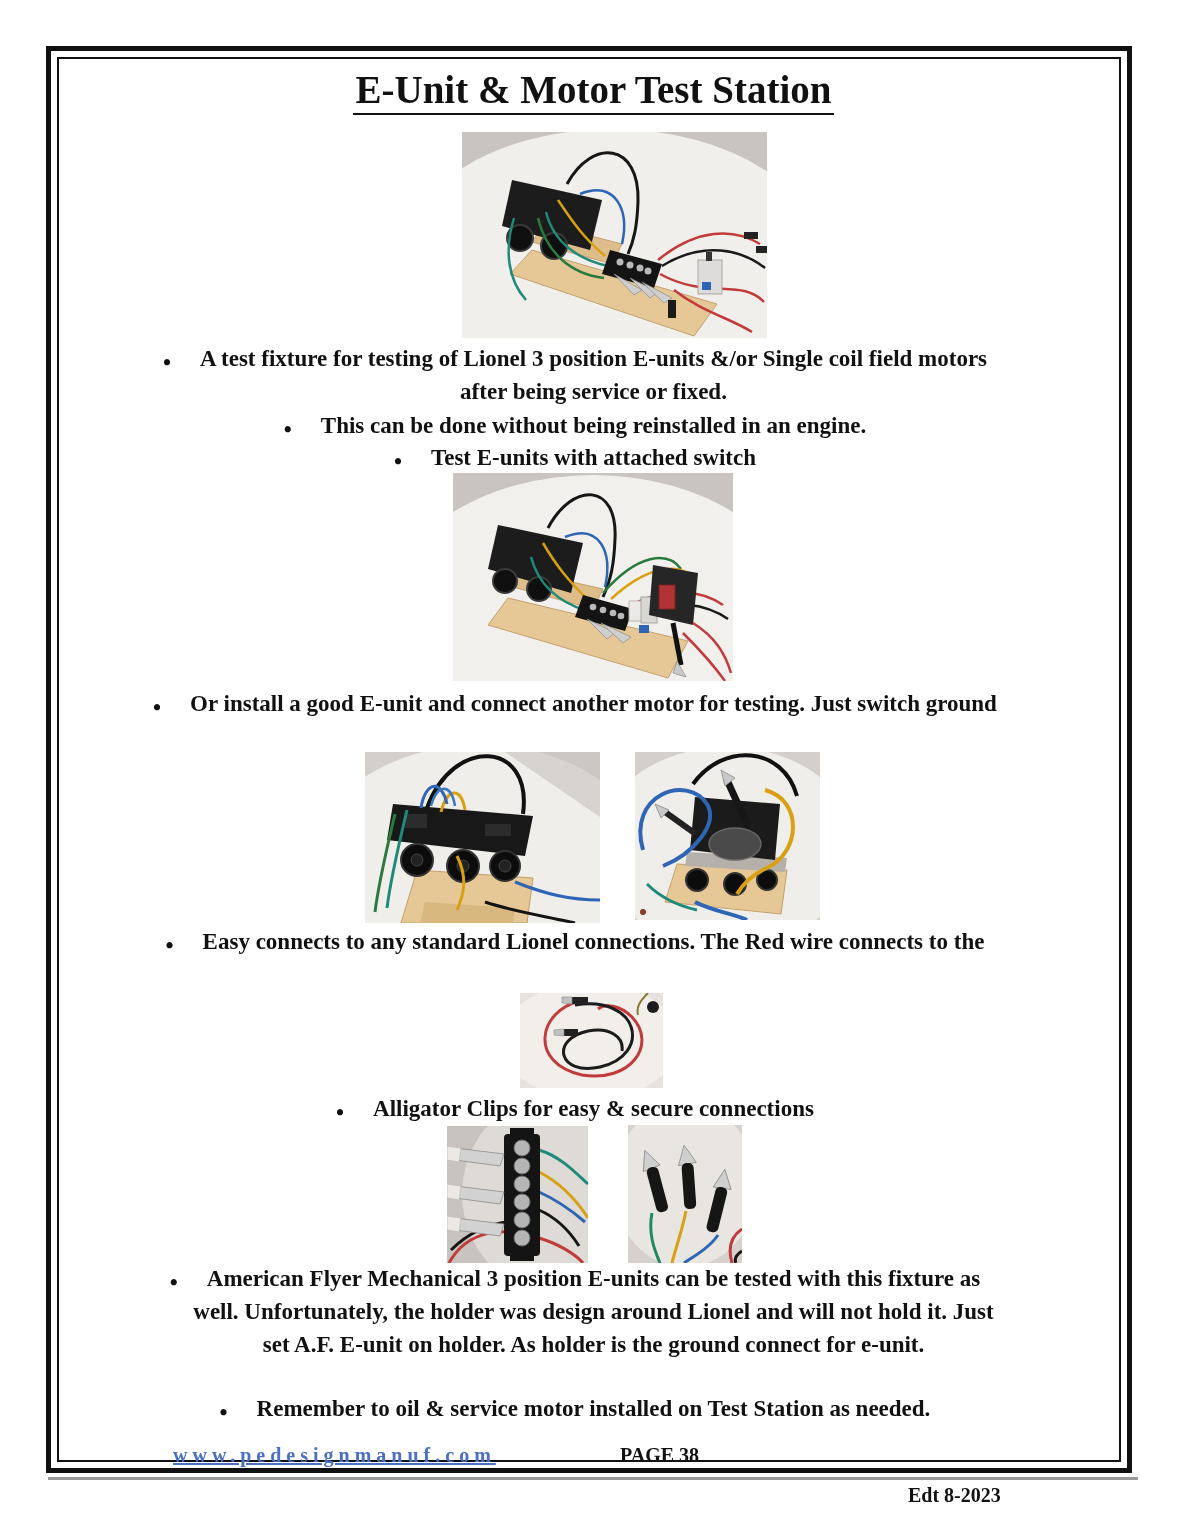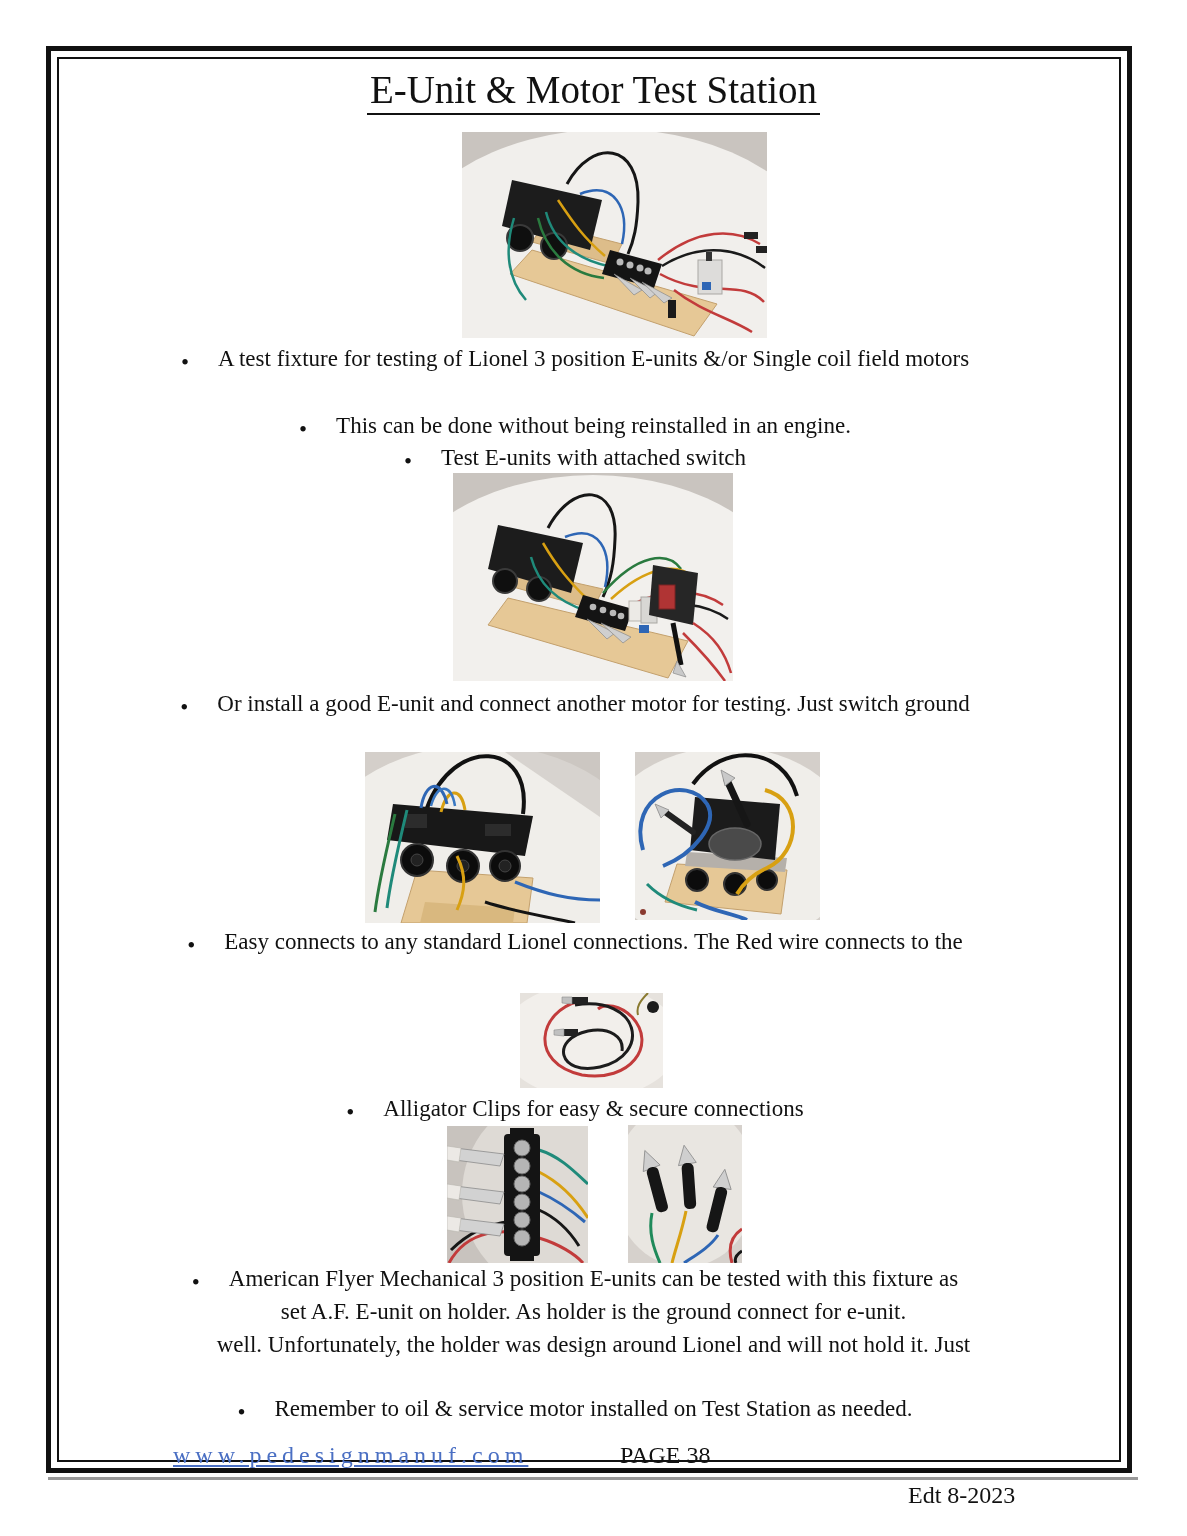--- a/index.html
+++ b/index.html
@@ -1,30 +1,30 @@
 <!DOCTYPE html>
 <html><head>
 <meta charset="utf-8">
 <style>
   html,body{margin:0;padding:0;background:#ffffff;}
   .page{position:relative;width:1187px;height:1536px;background:#ffffff;
-        font-family:"Liberation Serif","DejaVu Serif",serif;color:#111;overflow:hidden;}
+        font-family:"Liberation Serif","DejaVu Serif",serif;color:#111;overflow:hidden;font-weight:bold;}
   .frame-outer{position:absolute;left:46px;top:46px;width:1086px;height:1427px;
         border:5px solid #111;box-sizing:border-box;}
   .frame-inner{position:absolute;left:57px;top:57px;width:1064px;height:1405px;
         border:2px solid #111;box-sizing:border-box;}
   .frame-shadow{position:absolute;left:48px;top:1477px;width:1090px;height:3px;background:#999;}
   .title-wrap{position:absolute;left:0;top:66px;width:100%;text-align:center;}
   .title{font-size:39px;line-height:48px;border-bottom:2px solid #111;padding:0 3px 2px 3px;}
   .para{position:absolute;left:0;width:100%;text-align:center;font-size:23px;line-height:33px;}
   .tl{position:relative;display:inline;}
   .bullet{position:absolute;left:-37px;top:0;}
   .photo{position:absolute;}
   .photo svg{display:block;width:100%;height:100%;}
-  .footer-item{position:absolute;font-size:24px;line-height:30px;}
+  .footer-item{position:absolute;font-size:20px;line-height:30px;}
   a.site{color:#4a6fc3;text-decoration:underline;letter-spacing:5px;cursor:pointer;}
 </style>
 </head>
 <body>
 
 <div class="page">
   <div class="frame-outer"></div>
   <div class="frame-inner"></div>
   <div class="frame-shadow"></div>
 
@@ -63,20 +63,21 @@
       <rect x="240" y="150" width="9" height="8" fill="#2e66b5"></rect>
       <rect x="244" y="120" width="6" height="9" fill="#333"></rect>
       <rect x="282" y="100" width="14" height="7" fill="#222"></rect>
       <rect x="294" y="114" width="11" height="7" fill="#222"></rect>
       <rect x="206" y="168" width="8" height="18" fill="#1a1a1a"></rect>
     </svg>
   </div>
 
   <div class="para" style="top:342px">
     <div><span class="tl"><span class="bullet">•</span><span>A test fixture for testing of Lionel 3 position E-units &amp;/or Single coil field motors</span></span></div>
+    <div><span class="tl"><span>after being service or fixed.</span></span></div>
   </div>
 
   <div class="para" style="top:409px">
     <div><span class="tl"><span class="bullet">•</span><span>This can be done without being reinstalled in an engine.</span></span></div>
   </div>
 
   <div class="para" style="top:441px">
     <div><span class="tl"><span class="bullet">•</span><span>Test E-units with attached switch</span></span></div>
   </div>
 
@@ -242,22 +243,22 @@
       </g>
       <g transform="translate(92,72) rotate(14)">
         <polygon points="-2,-28 9,-10 -9,-8" fill="#cfcfcf" stroke="#8a8a8a" stroke-width="0.8"></polygon>
         <rect x="-6" y="-10" width="12" height="46" rx="5" fill="#161616"></rect>
       </g>
     </svg>
   </div>
 
   <div class="para" style="top:1262px">
     <div><span class="tl"><span class="bullet">•</span><span>American Flyer Mechanical 3 position E-units can be tested with this fixture as</span></span></div>
+    <div><span class="tl"><span>well. Unfortunately, the holder was design around Lionel and will not hold it. Just</span></span></div>
     <div><span class="tl"><span>set A.F. E-unit on holder. As holder is the ground connect for e-unit.</span></span></div>
-    <div><span class="tl"><span>well. Unfortunately, the holder was design around Lionel and will not hold it. Just</span></span></div>
   </div>
 
   <div class="para" style="top:1392px">
     <div><span class="tl"><span class="bullet">•</span><span>Remember to oil &amp; service motor installed on Test Station as needed.</span></span></div>
   </div>
 
   <div class="footer-item" style="left:173px;top:1440px">
     <a class="site">www.pedesignmanuf.com</a>
   </div>
   <div class="footer-item" style="left:620px;top:1440px">

